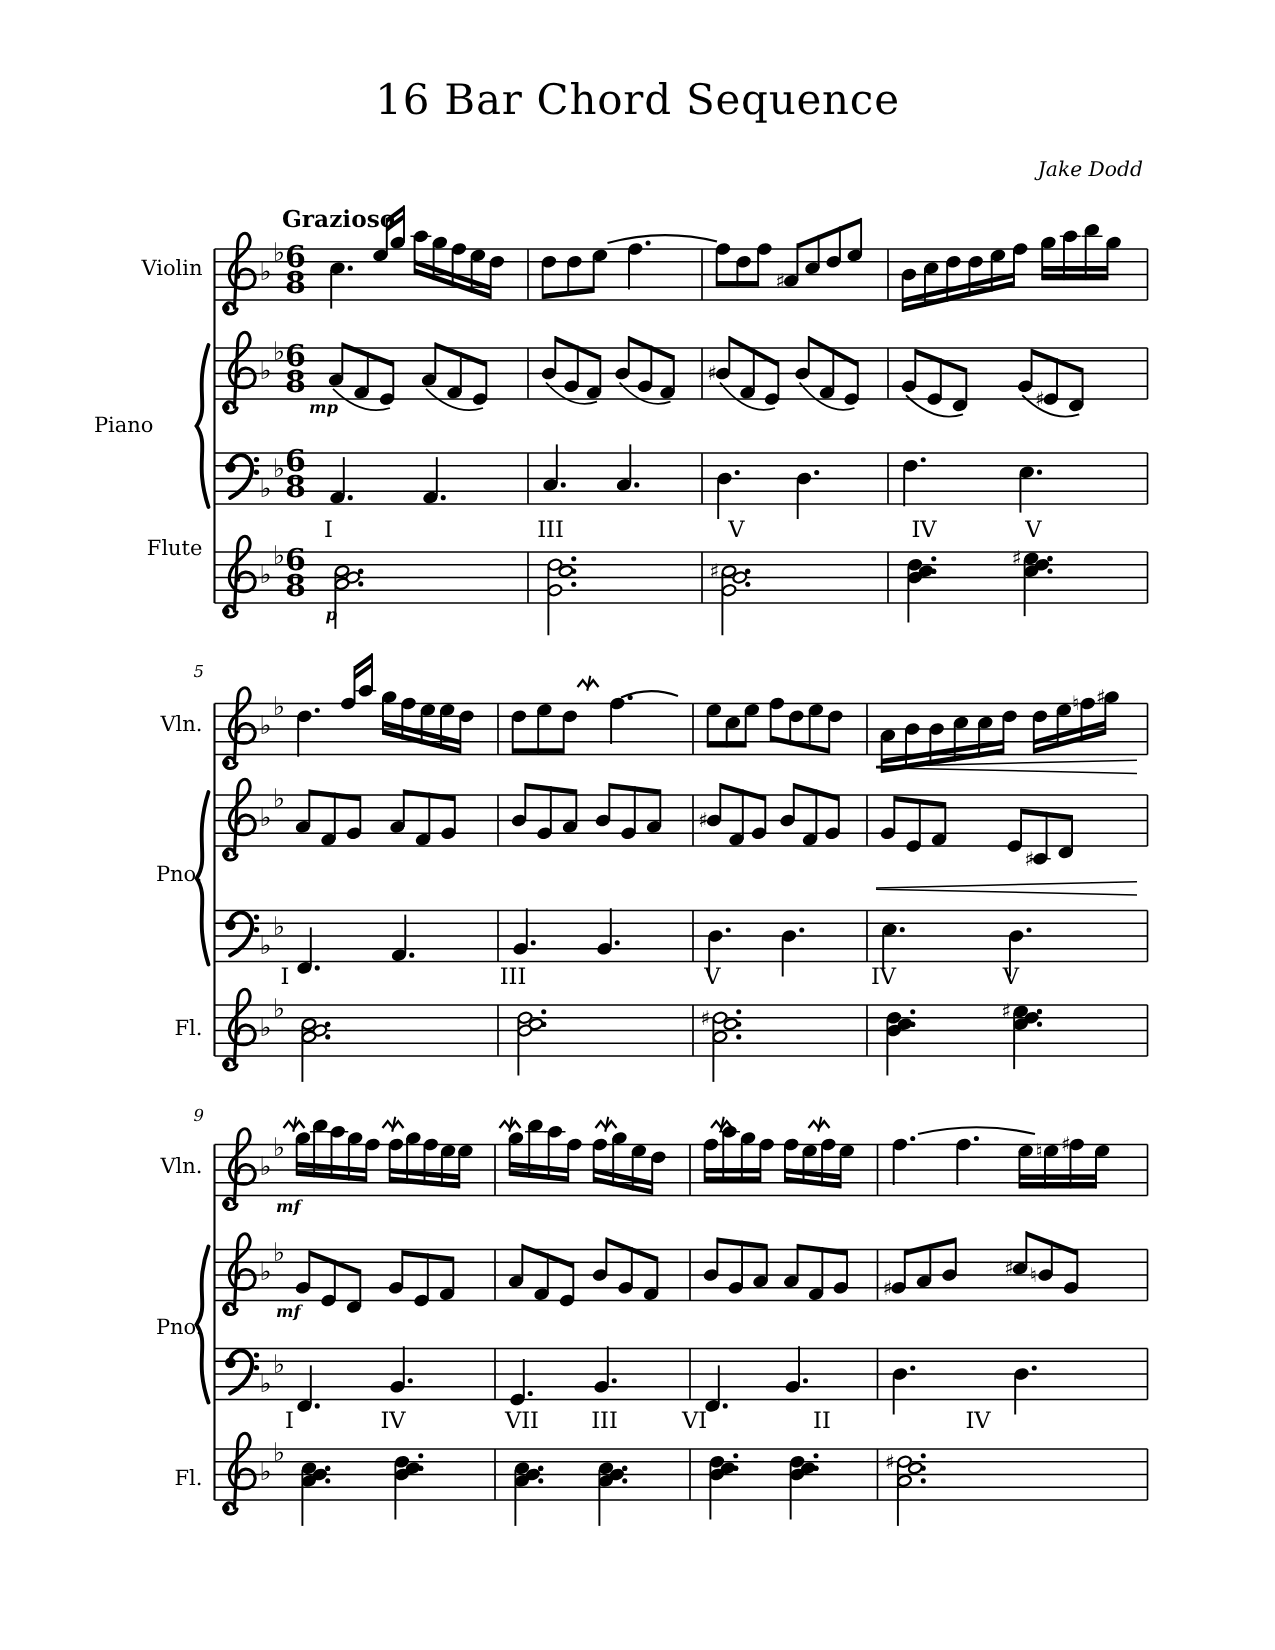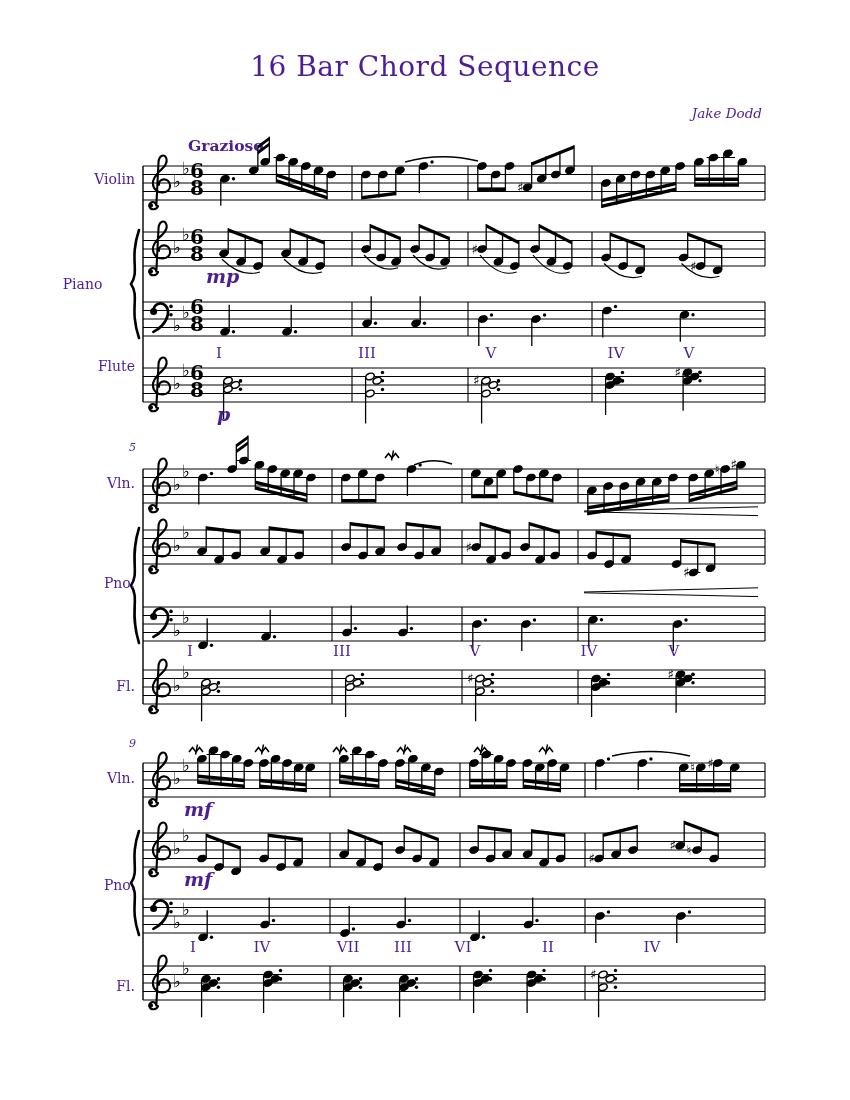--- a/index.html
+++ b/index.html
@@ -1,25 +1,25 @@
 <!DOCTYPE html>
 <html><head>
 <meta charset="utf-8">
 <style>
   html,body{margin:0;padding:0;background:#e8e8e8;}
   .page{position:relative;width:850px;height:1100px;background:#ffffff;margin:0 auto;overflow:hidden;
-        font-family:"DejaVu Serif", serif;color:#4c1d95;}
+        font-family:"DejaVu Serif", serif;color:#000000;}
   .title{position:absolute;left:0;right:0;top:50px;text-align:center;font-size:28px;font-weight:400;
          letter-spacing:0.5px;}
   .composer{position:absolute;right:88px;top:105px;font-size:13.5px;font-style:italic;}
   .tempo{position:absolute;left:188px;top:136px;font-size:15.5px;font-weight:bold;}
   .inst-label{position:absolute;left:30px;width:105px;text-align:right;font-size:14px;}
   .measure-num{position:absolute;font-size:11px;font-style:italic;}
   .roman{position:absolute;font-size:15px;transform:translateX(-50%);}
-  .dyn{position:absolute;font-size:19px;font-weight:bold;font-style:italic;font-family:"DejaVu Serif",serif;}
+  .dyn{position:absolute;font-size:11px;font-weight:bold;font-style:italic;font-family:"DejaVu Serif",serif;}
   svg{position:absolute;left:0;top:0;}
   svg text{font-family:"DejaVu Sans",sans-serif;}
   svg text.tsig{font-family:"DejaVu Serif",serif;font-weight:bold;}
 </style>
 </head>
 <body>
 
 <div class="page">
   <div class="title">16 Bar Chord Sequence</div>
   <div class="composer">Jake Dodd</div>

